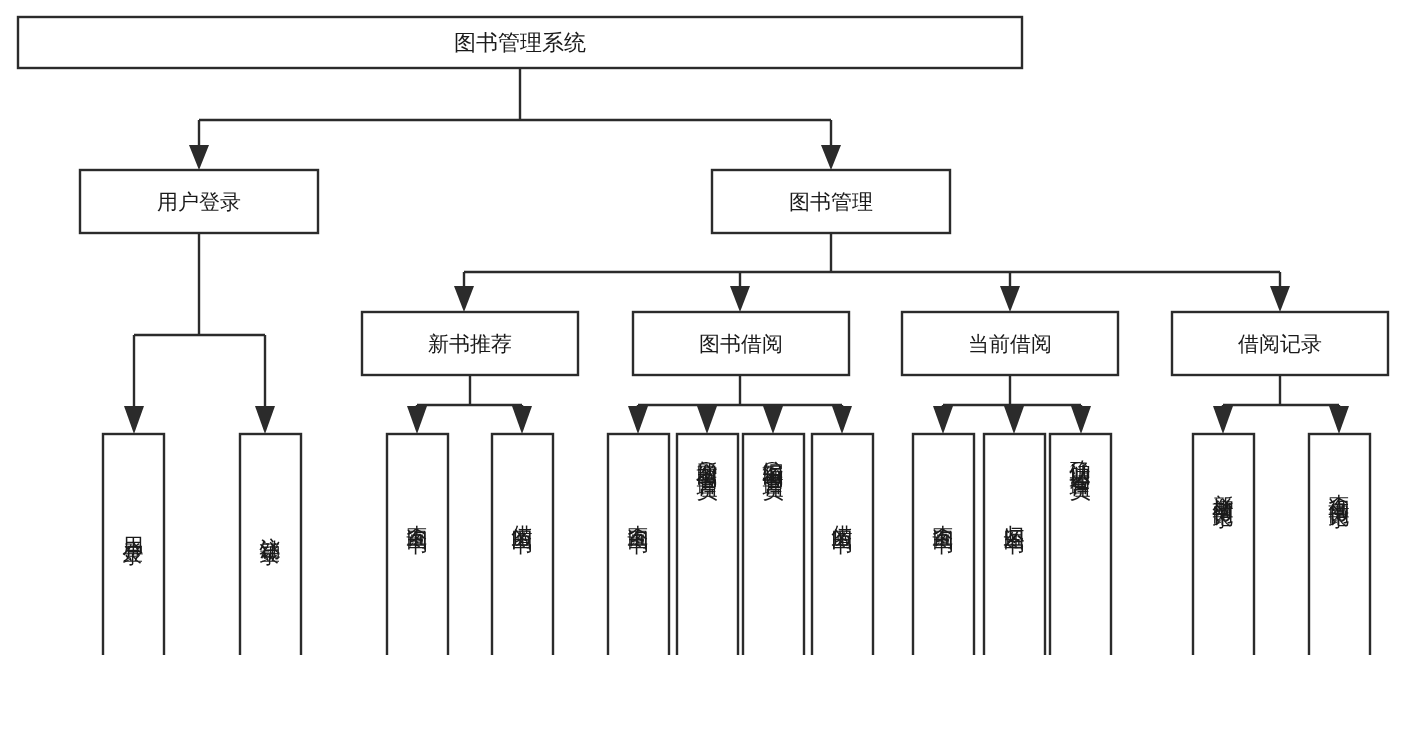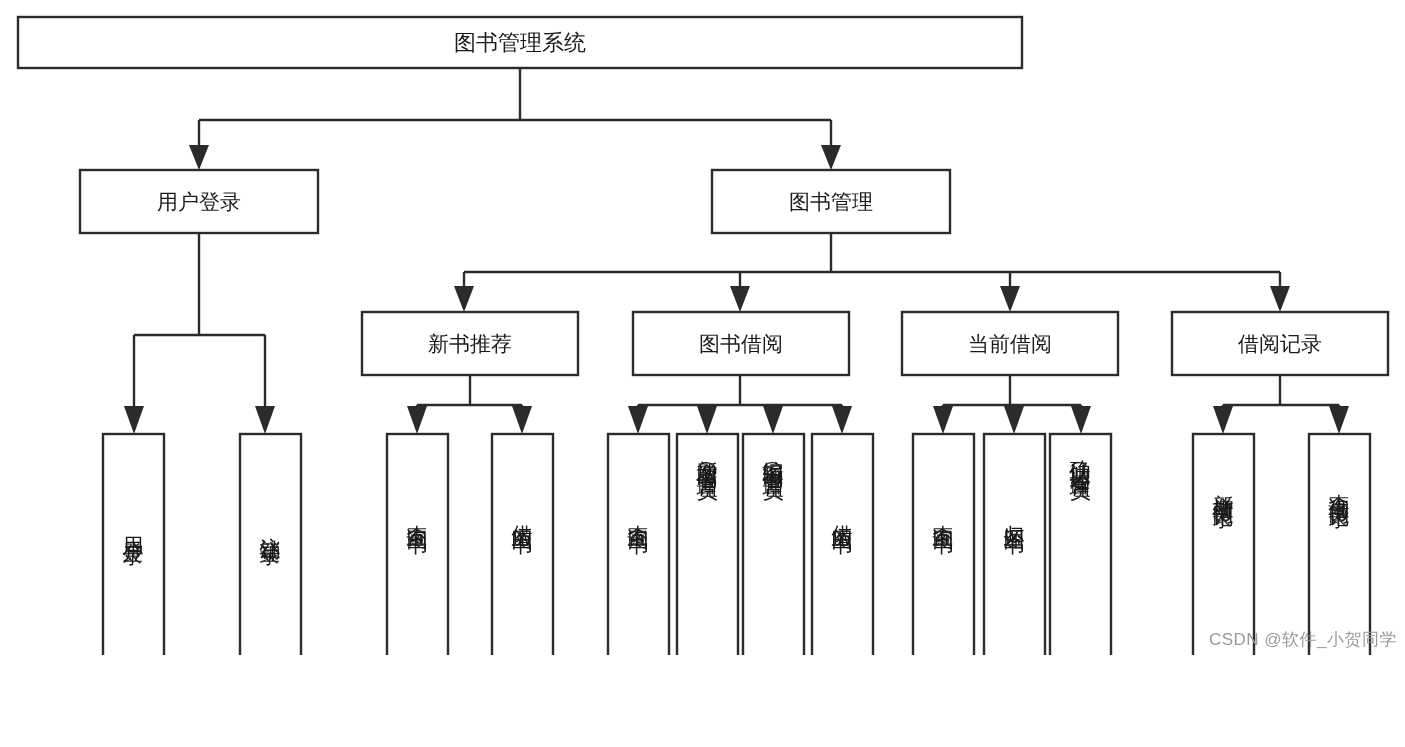--- a/index.html
+++ b/index.html
@@ -246,15 +246,14 @@
     <span class="leaf-label">确认归还（管理员）</span>
   </div>
 
   <div class="leaf-label-wrap" style="left:1193px; top:477px; width:61px; height:257px;">
     <span class="leaf-label">新增借阅记录</span>
   </div>
   <div class="leaf-label-wrap" style="left:1309px; top:477px; width:61px; height:257px;">
     <span class="leaf-label">查询借阅记录</span>
   </div>
 
-  <div class="watermark">CSDN @软件_小贺同学</div>
 
 </div>
 
 </body></html>

